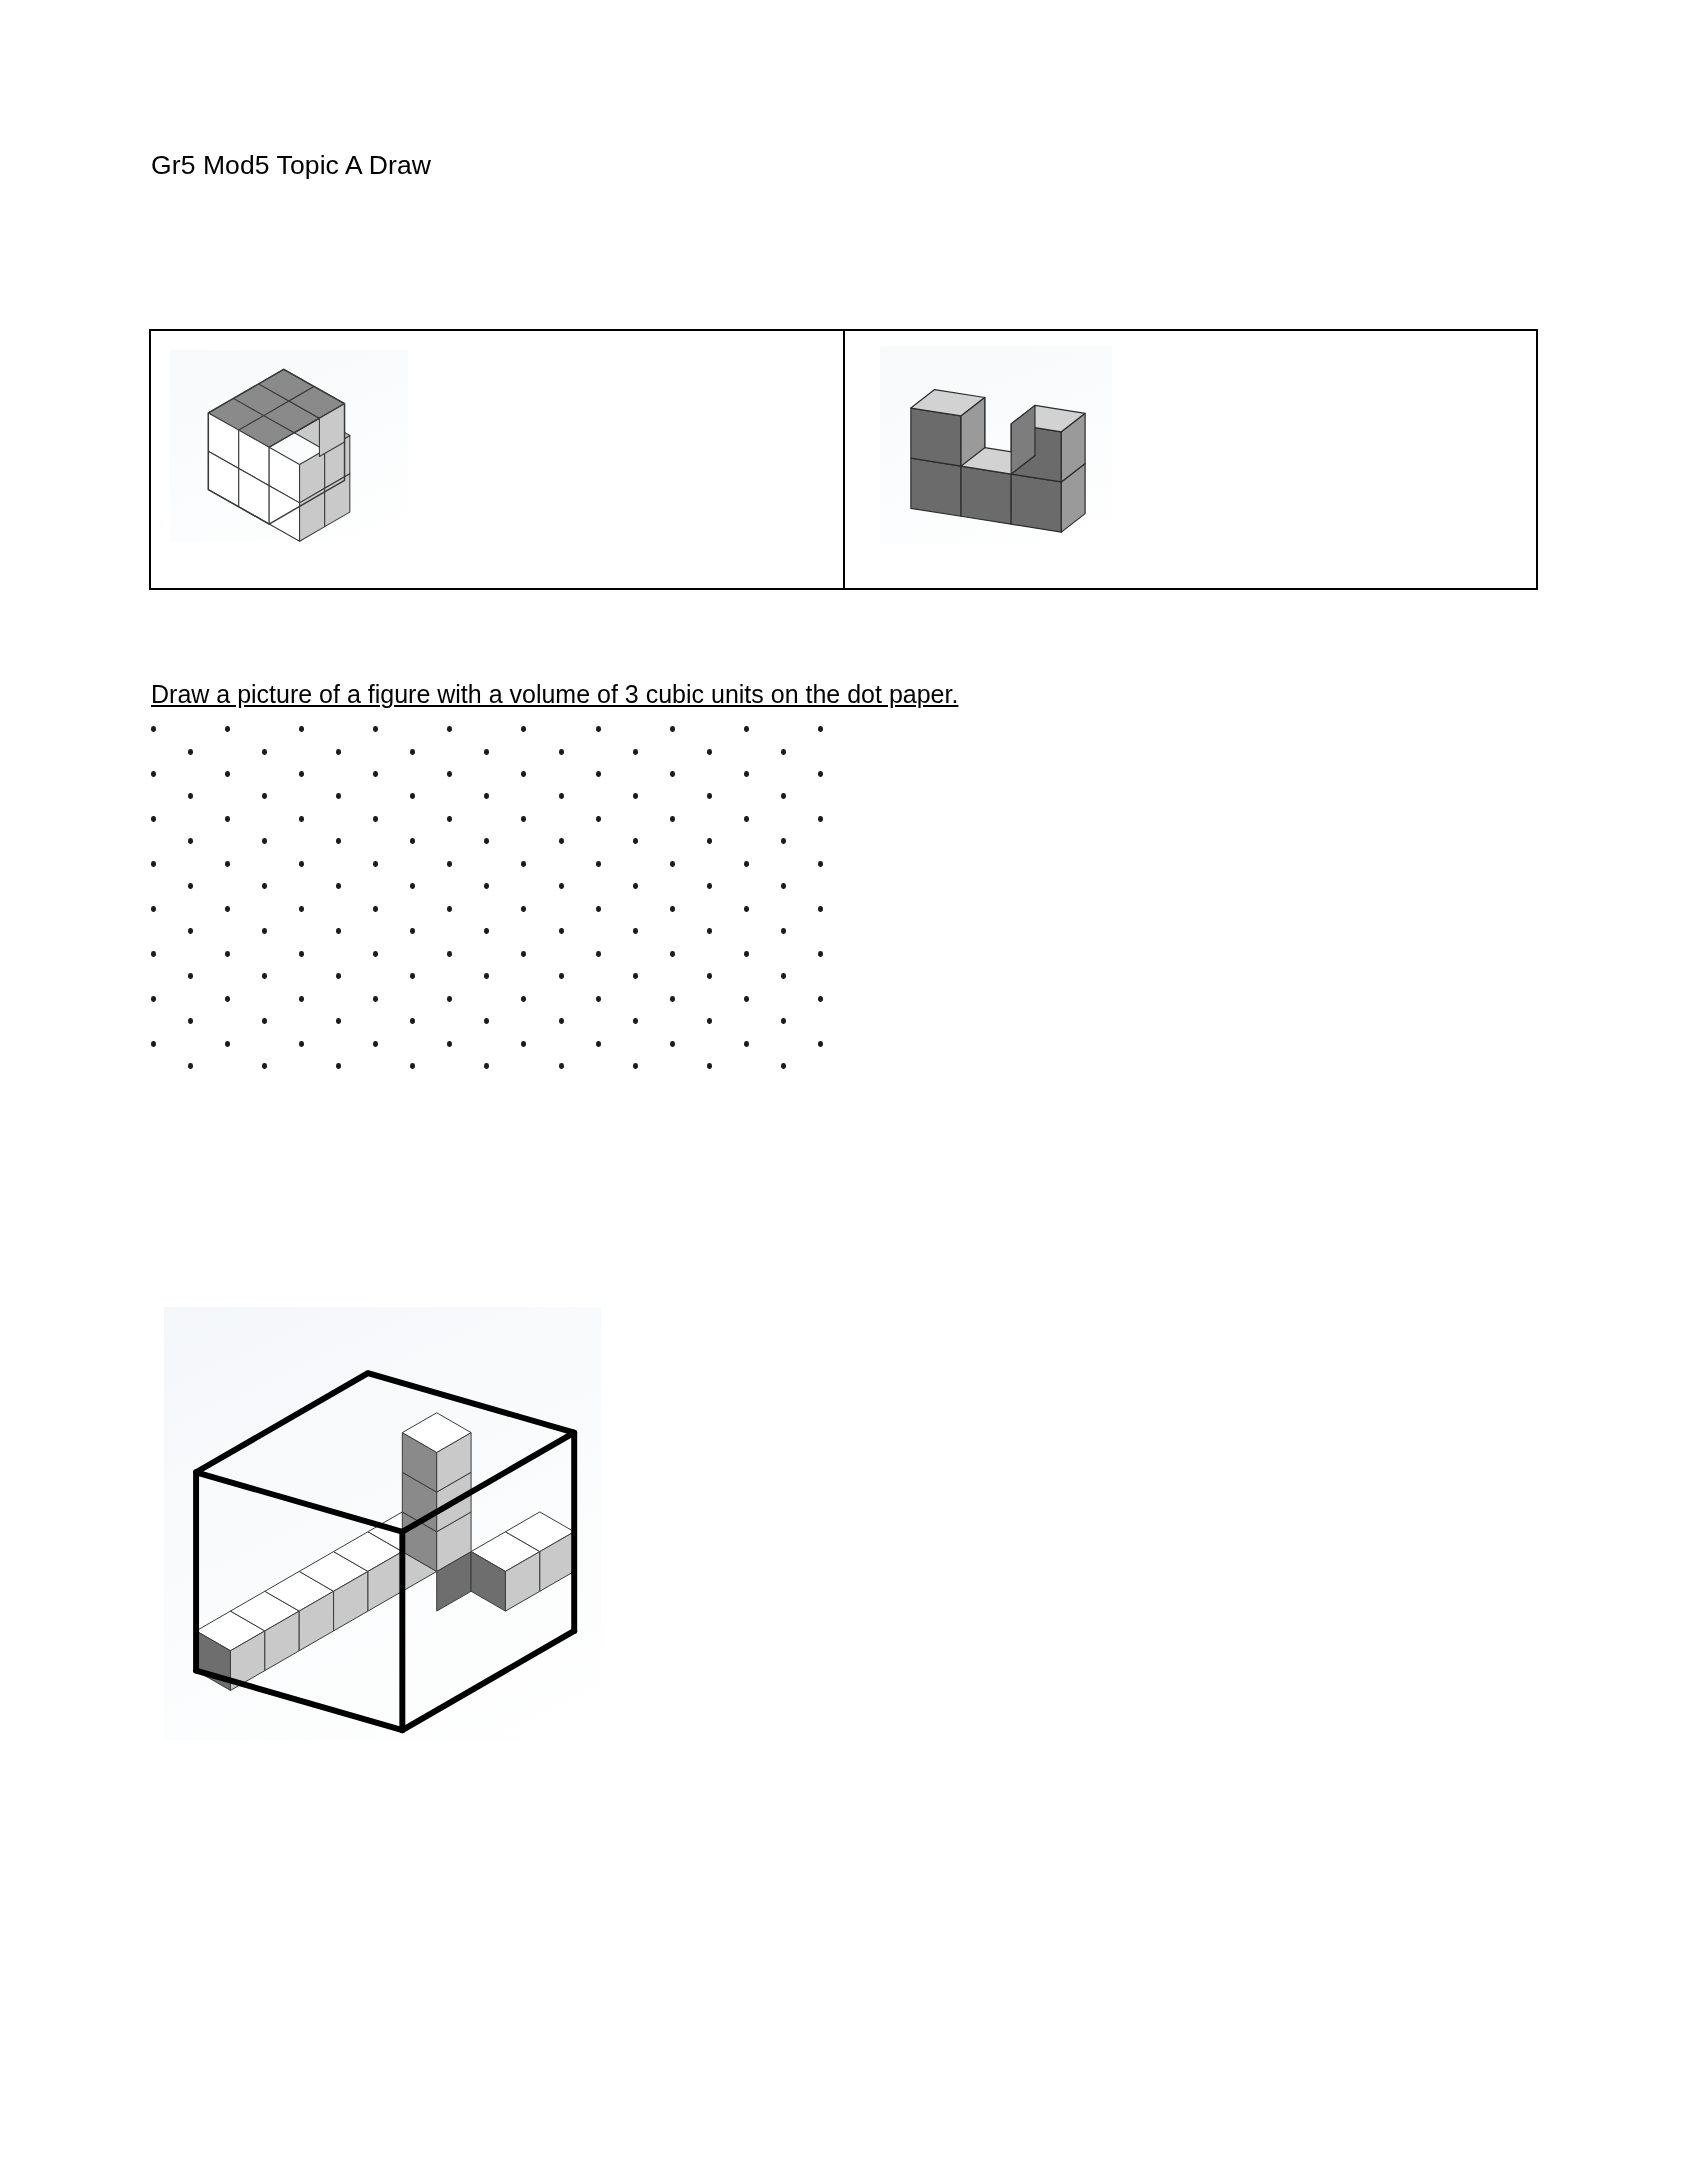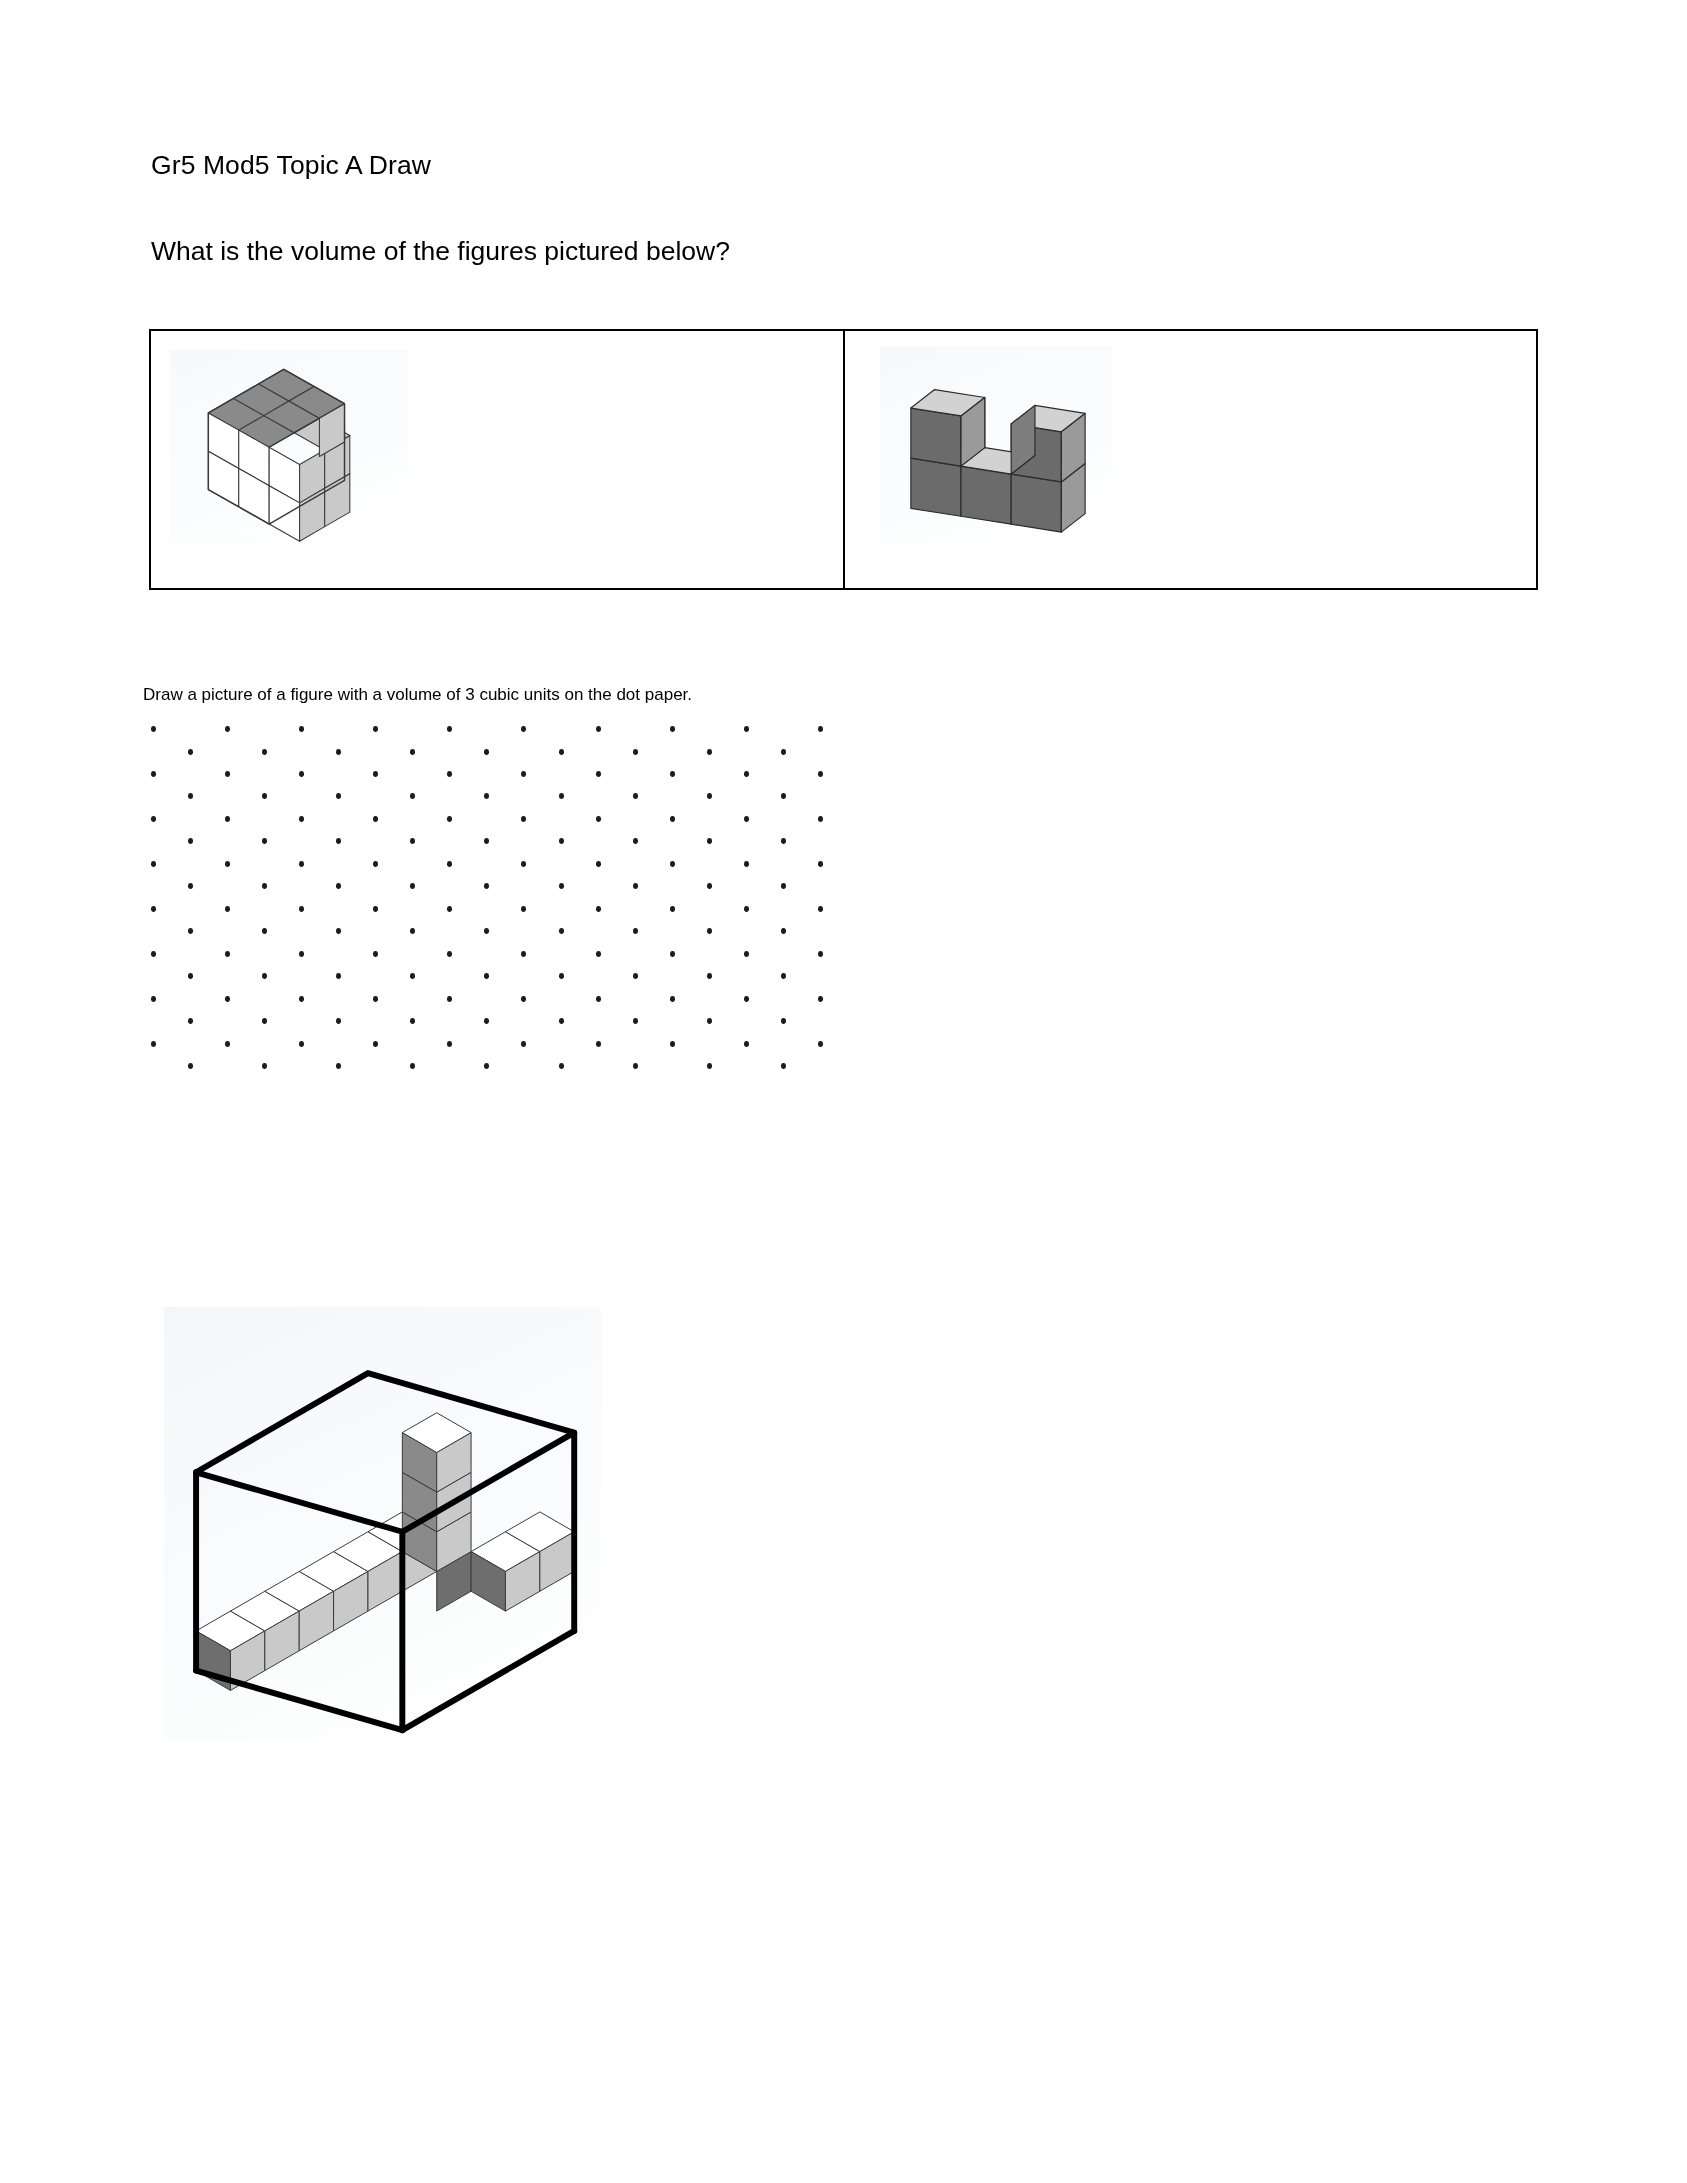--- a/index.html
+++ b/index.html
@@ -34,25 +34,26 @@
   .q1-text {
     position: absolute;
     left: 151px;
     top: 233px;
     font-size: 26.5px;
     line-height: 37px;
     white-space: nowrap;
   }
   .q2-text {
     position: absolute;
-    left: 143px;
+    left: 151px;
     top: 676px;
-    font-size: 17px;
+    font-size: 25px;
     line-height: 37px;
     white-space: nowrap;
+    text-decoration: underline;
   }
   .q3-text {
     position: absolute;
     left: 151px;
     top: 1199px;
     width: 1197px;
     font-size: 26.5px;
     line-height: 44px;
   }
 
@@ -135,21 +136,20 @@
     white-space: nowrap;
   }
 </style>
 </head>
 <body>
 
 <div class="page">
 
   <div class="doc-title">Gr5 Mod5 Topic A Draw</div>
 
-  <div class="q1-text">What is the volume of the figures pictured below?</div>
 
   <div class="fig-table">
 
     <div class="fig-cell fig-cell-left">
       <div class="fig-img-wrap fig1-wrap">
         <svg width="238" height="192" viewBox="0 0 360 290">
           <g stroke="#3a3a3a" stroke-width="1.6" stroke-linejoin="round">
 
             <polygon points="58,95 96,73 142,99 104,121" fill="#8a8a8a"></polygon>
             <polygon points="96,73 134,51 180,77 142,99" fill="#8a8a8a"></polygon>

